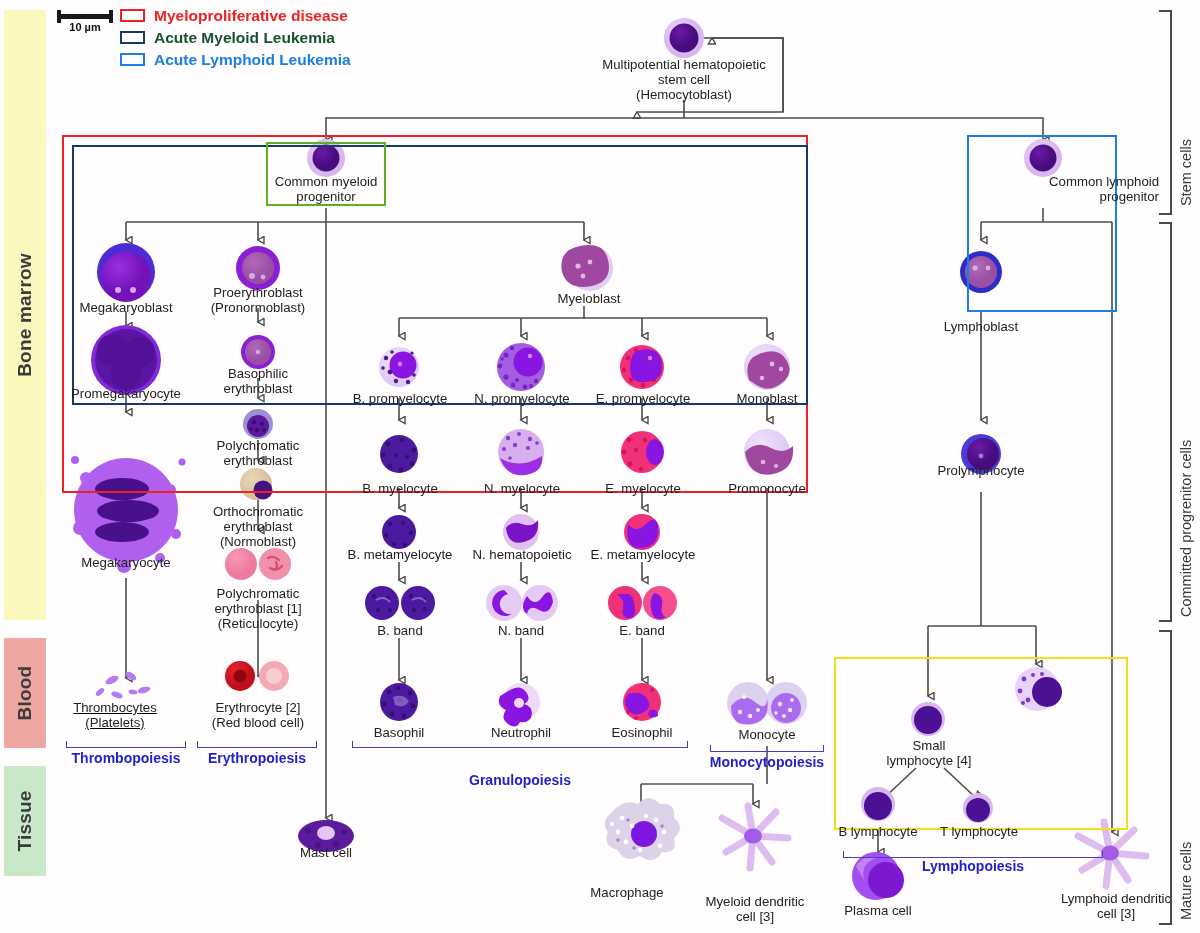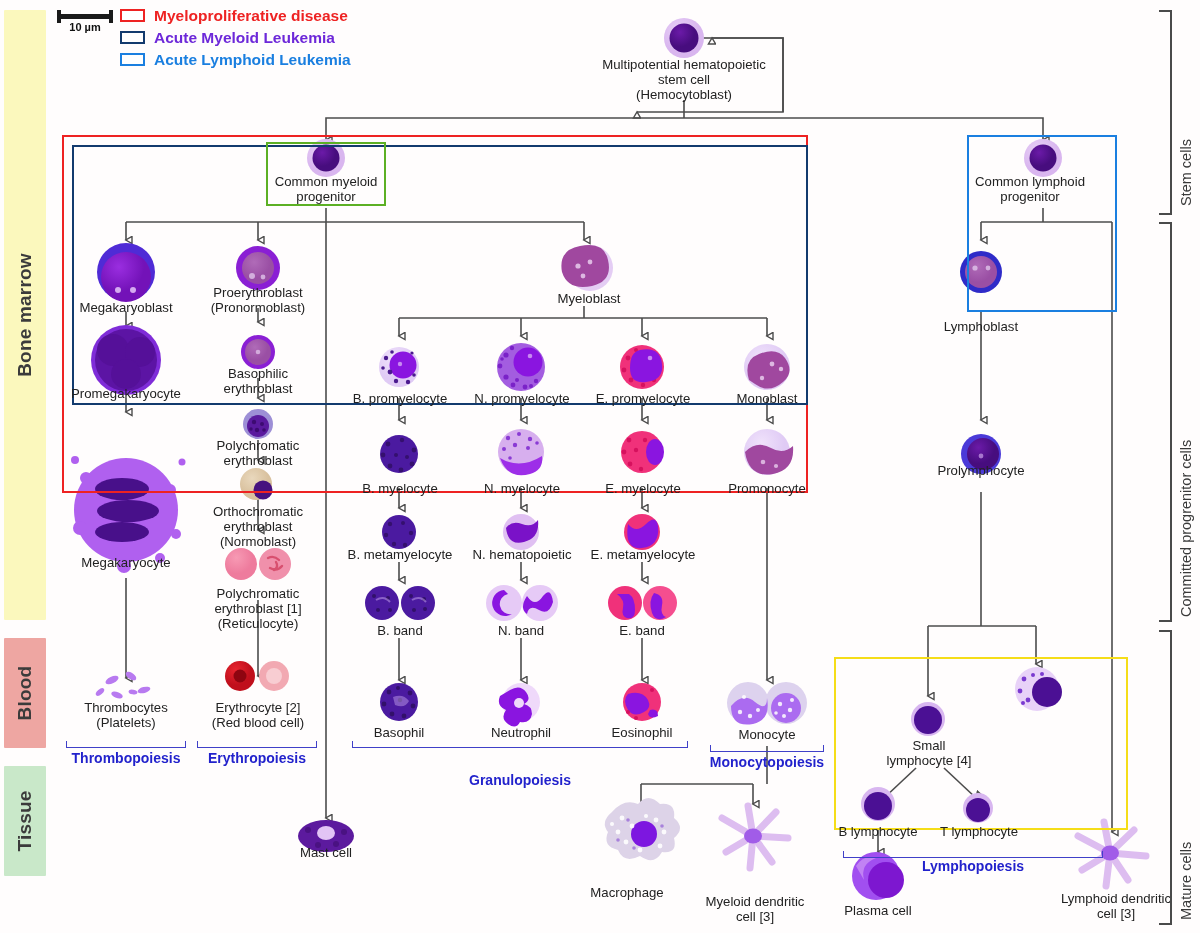--- a/index.html
+++ b/index.html
@@ -138,21 +138,21 @@
     <div class="cap">10 µm</div>
   </div>
 
   <div id="legend">
     <div class="legend-row">
       <span class="legend-swatch" style="border-color:#ee2222"></span>
       <span class="legend-text" style="color:#ee2222">Myeloproliferative disease</span>
     </div>
     <div class="legend-row">
       <span class="legend-swatch" style="border-color:#133b6e"></span>
-      <span class="legend-text" style="color:#6d28d9">Acute Myeloid Leukemia</span>
+      <span class="legend-text" style="color:#14532d">Acute Myeloid Leukemia</span>
     </div>
     <div class="legend-row">
       <span class="legend-swatch" style="border-color:#1a7fe0"></span>
       <span class="legend-text" style="color:#1a7fe0">Acute Lymphoid Leukemia</span>
     </div>
   </div>
 
   <svg id="canvas" width="1200" height="933" style="position:absolute;left:0;top:0;">
     <defs>
       <marker id="ah" markerWidth="9" markerHeight="9" refX="4.2" refY="7.4" orient="auto" markerUnits="userSpaceOnUse">
@@ -722,35 +722,35 @@
     <div class="node-label">Multipotential hematopoietic
 stem cell
 (Hemocytoblast)</div>
   </div>
 
   <div class="node" style="left:266px; top:174px; width:120px;">
     <div class="node-label">Common myeloid
 progenitor</div>
   </div>
 
-  <div class="node" style="left:960px; top:174px; width:140px;">
+  <div class="node" style="left:1019px; top:174px; width:140px;text-align:right;">
     <div class="node-label">Common lymphoid
 progenitor</div>
   </div>
 
   <div class="node" style="left:56px;  top:300px; width:140px;">
     <div class="node-label">Megakaryoblast</div>
   </div>
   <div class="node" style="left:46px;  top:386px; width:160px;">
     <div class="node-label">Promegakaryocyte</div>
   </div>
   <div class="node" style="left:56px;  top:555px; width:140px;">
     <div class="node-label">Megakaryocyte</div>
   </div>
-  <div class="node" style="left:63px;  top:700px; width:126px;">
+  <div class="node" style="left:52px;  top:700px; width:126px;text-decoration:underline;">
     <div class="node-label">Thrombocytes
 (Platelets)</div>
   </div>
 
   <div class="node" style="left:193px; top:285px; width:130px;">
     <div class="node-label">Proerythroblast
 (Pronormoblast)</div>
   </div>
   <div class="node" style="left:198px; top:366px; width:120px;">
     <div class="node-label">Basophilic

